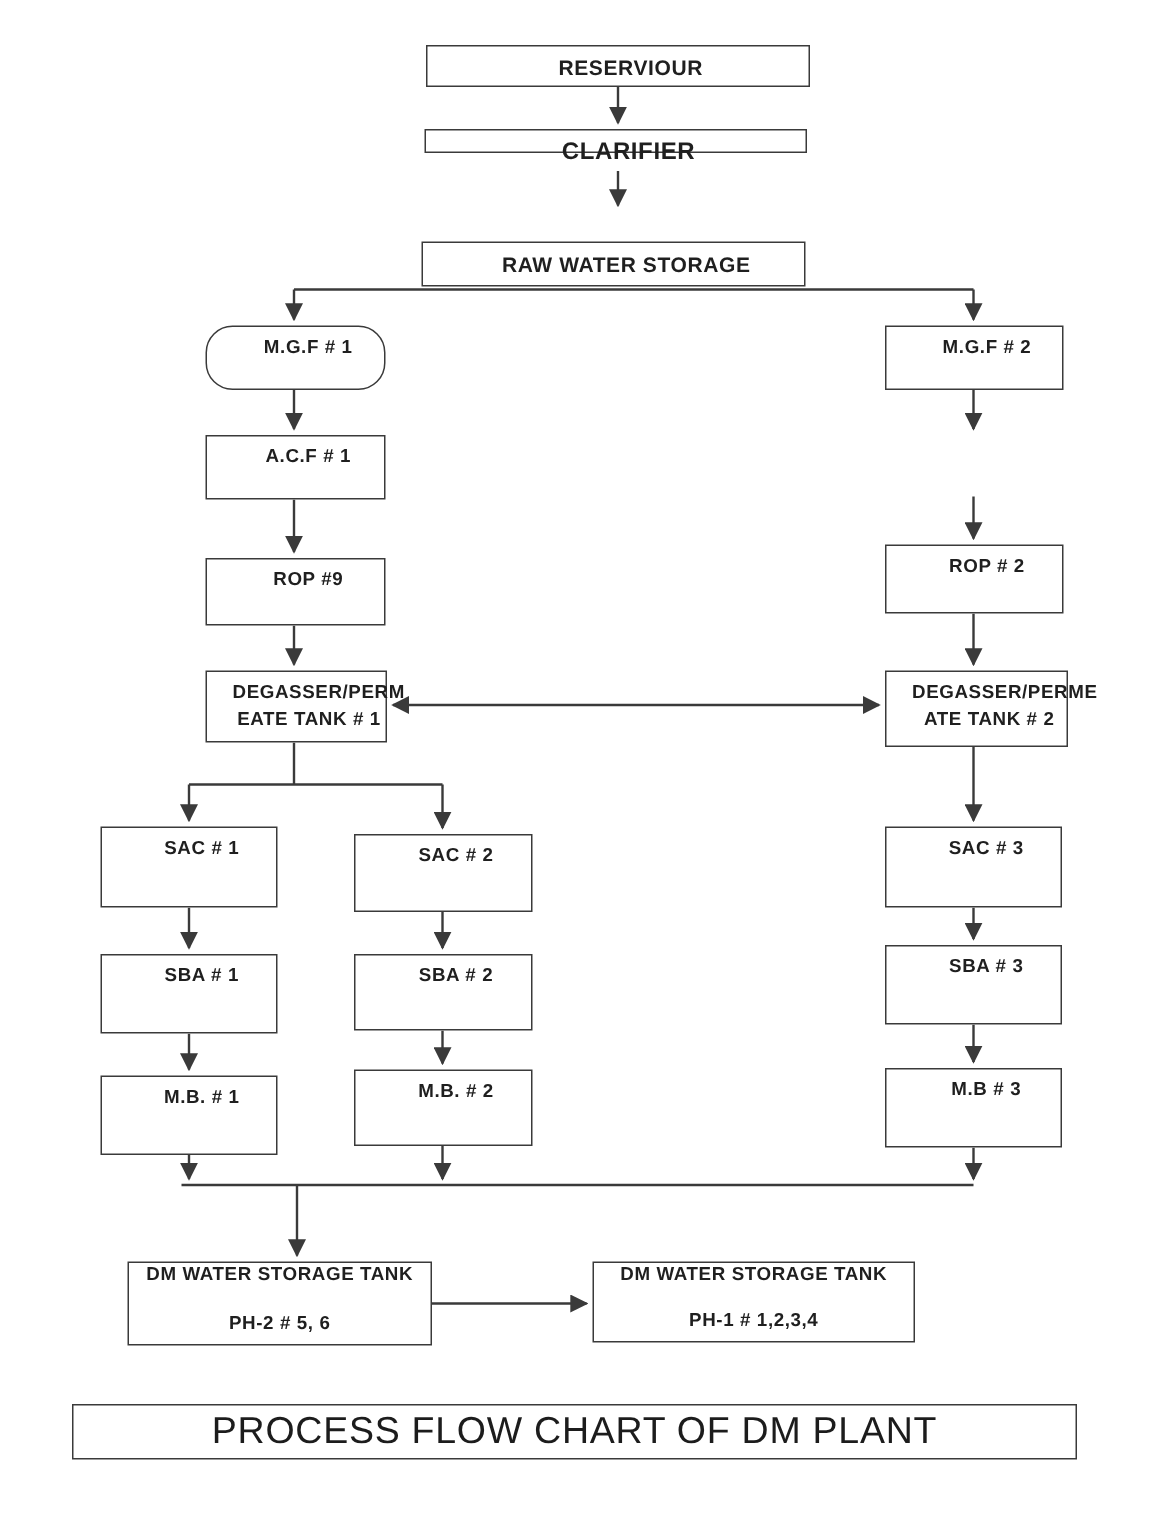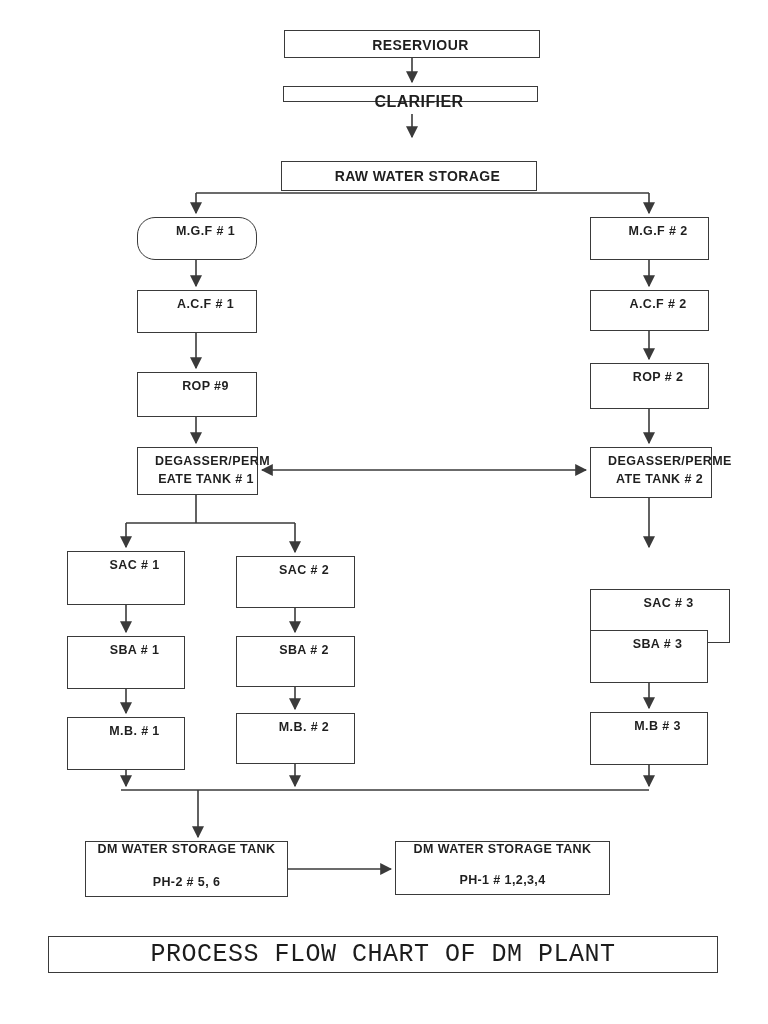--- a/index.html
+++ b/index.html
@@ -41,21 +41,21 @@
     padding: 0 2px 7px 2px;
     line-height: 14px;
   }
   .node span { display: block; }
   .caption-box {
     position: absolute;
     box-sizing: border-box;
     border: 1.5px solid #3a3a3a;
     background: #ffffff;
     color: #1c1c1c;
-    font-family: Liberation Mono, monospace;
+    font-family: Liberation Sans, sans-serif;
     font-size: 25px;
     letter-spacing: 0.5px;
     text-align: center;
     display: flex;
     align-items: center;
     justify-content: center;
   }
 </style>
 </head>
 <body>
@@ -134,23 +134,20 @@
     <span>ROP #9</span>
   </div>
   <div class="node two-line" style="left:137px; top:447px; width:121px; height:48px;">
     <span>DEGASSER/PERM</span>
     <span>EATE TANK # 1</span>
   </div>
 
   <div class="node" style="left:590px; top:217px; width:119px; height:43px;">
     <span>M.G.F # 2</span>
   </div>
-  <div class="node" style="left:590px; top:290px; width:119px; height:41px;">
-    <span>A.C.F # 2</span>
-  </div>
   <div class="node" style="left:590px; top:363px; width:119px; height:46px;">
     <span>ROP # 2</span>
   </div>
   <div class="node two-line" style="left:590px; top:447px; width:122px; height:51px;">
     <span>DEGASSER/PERME</span>
     <span>ATE TANK # 2</span>
   </div>
 
   <div class="node" style="left:67px; top:551px; width:118px; height:54px;">
     <span>SAC # 1</span>
@@ -165,21 +162,21 @@
   <div class="node" style="left:236px; top:556px; width:119px; height:52px;">
     <span>SAC # 2</span>
   </div>
   <div class="node" style="left:236px; top:636px; width:119px; height:51px;">
     <span>SBA # 2</span>
   </div>
   <div class="node" style="left:236px; top:713px; width:119px; height:51px;">
     <span>M.B. # 2</span>
   </div>
 
-  <div class="node" style="left:590px; top:551px; width:140px; height:54px;margin-top:38px;">
+  <div class="node" style="left:590px; top:551px; width:118px; height:54px;">
     <span>SAC # 3</span>
   </div>
   <div class="node" style="left:590px; top:630px; width:118px; height:53px;">
     <span>SBA # 3</span>
   </div>
   <div class="node" style="left:590px; top:712px; width:118px; height:53px;">
     <span>M.B # 3</span>
   </div>
 
   <div class="node tank" style="left:85px; top:841px; width:203px; height:56px;">

